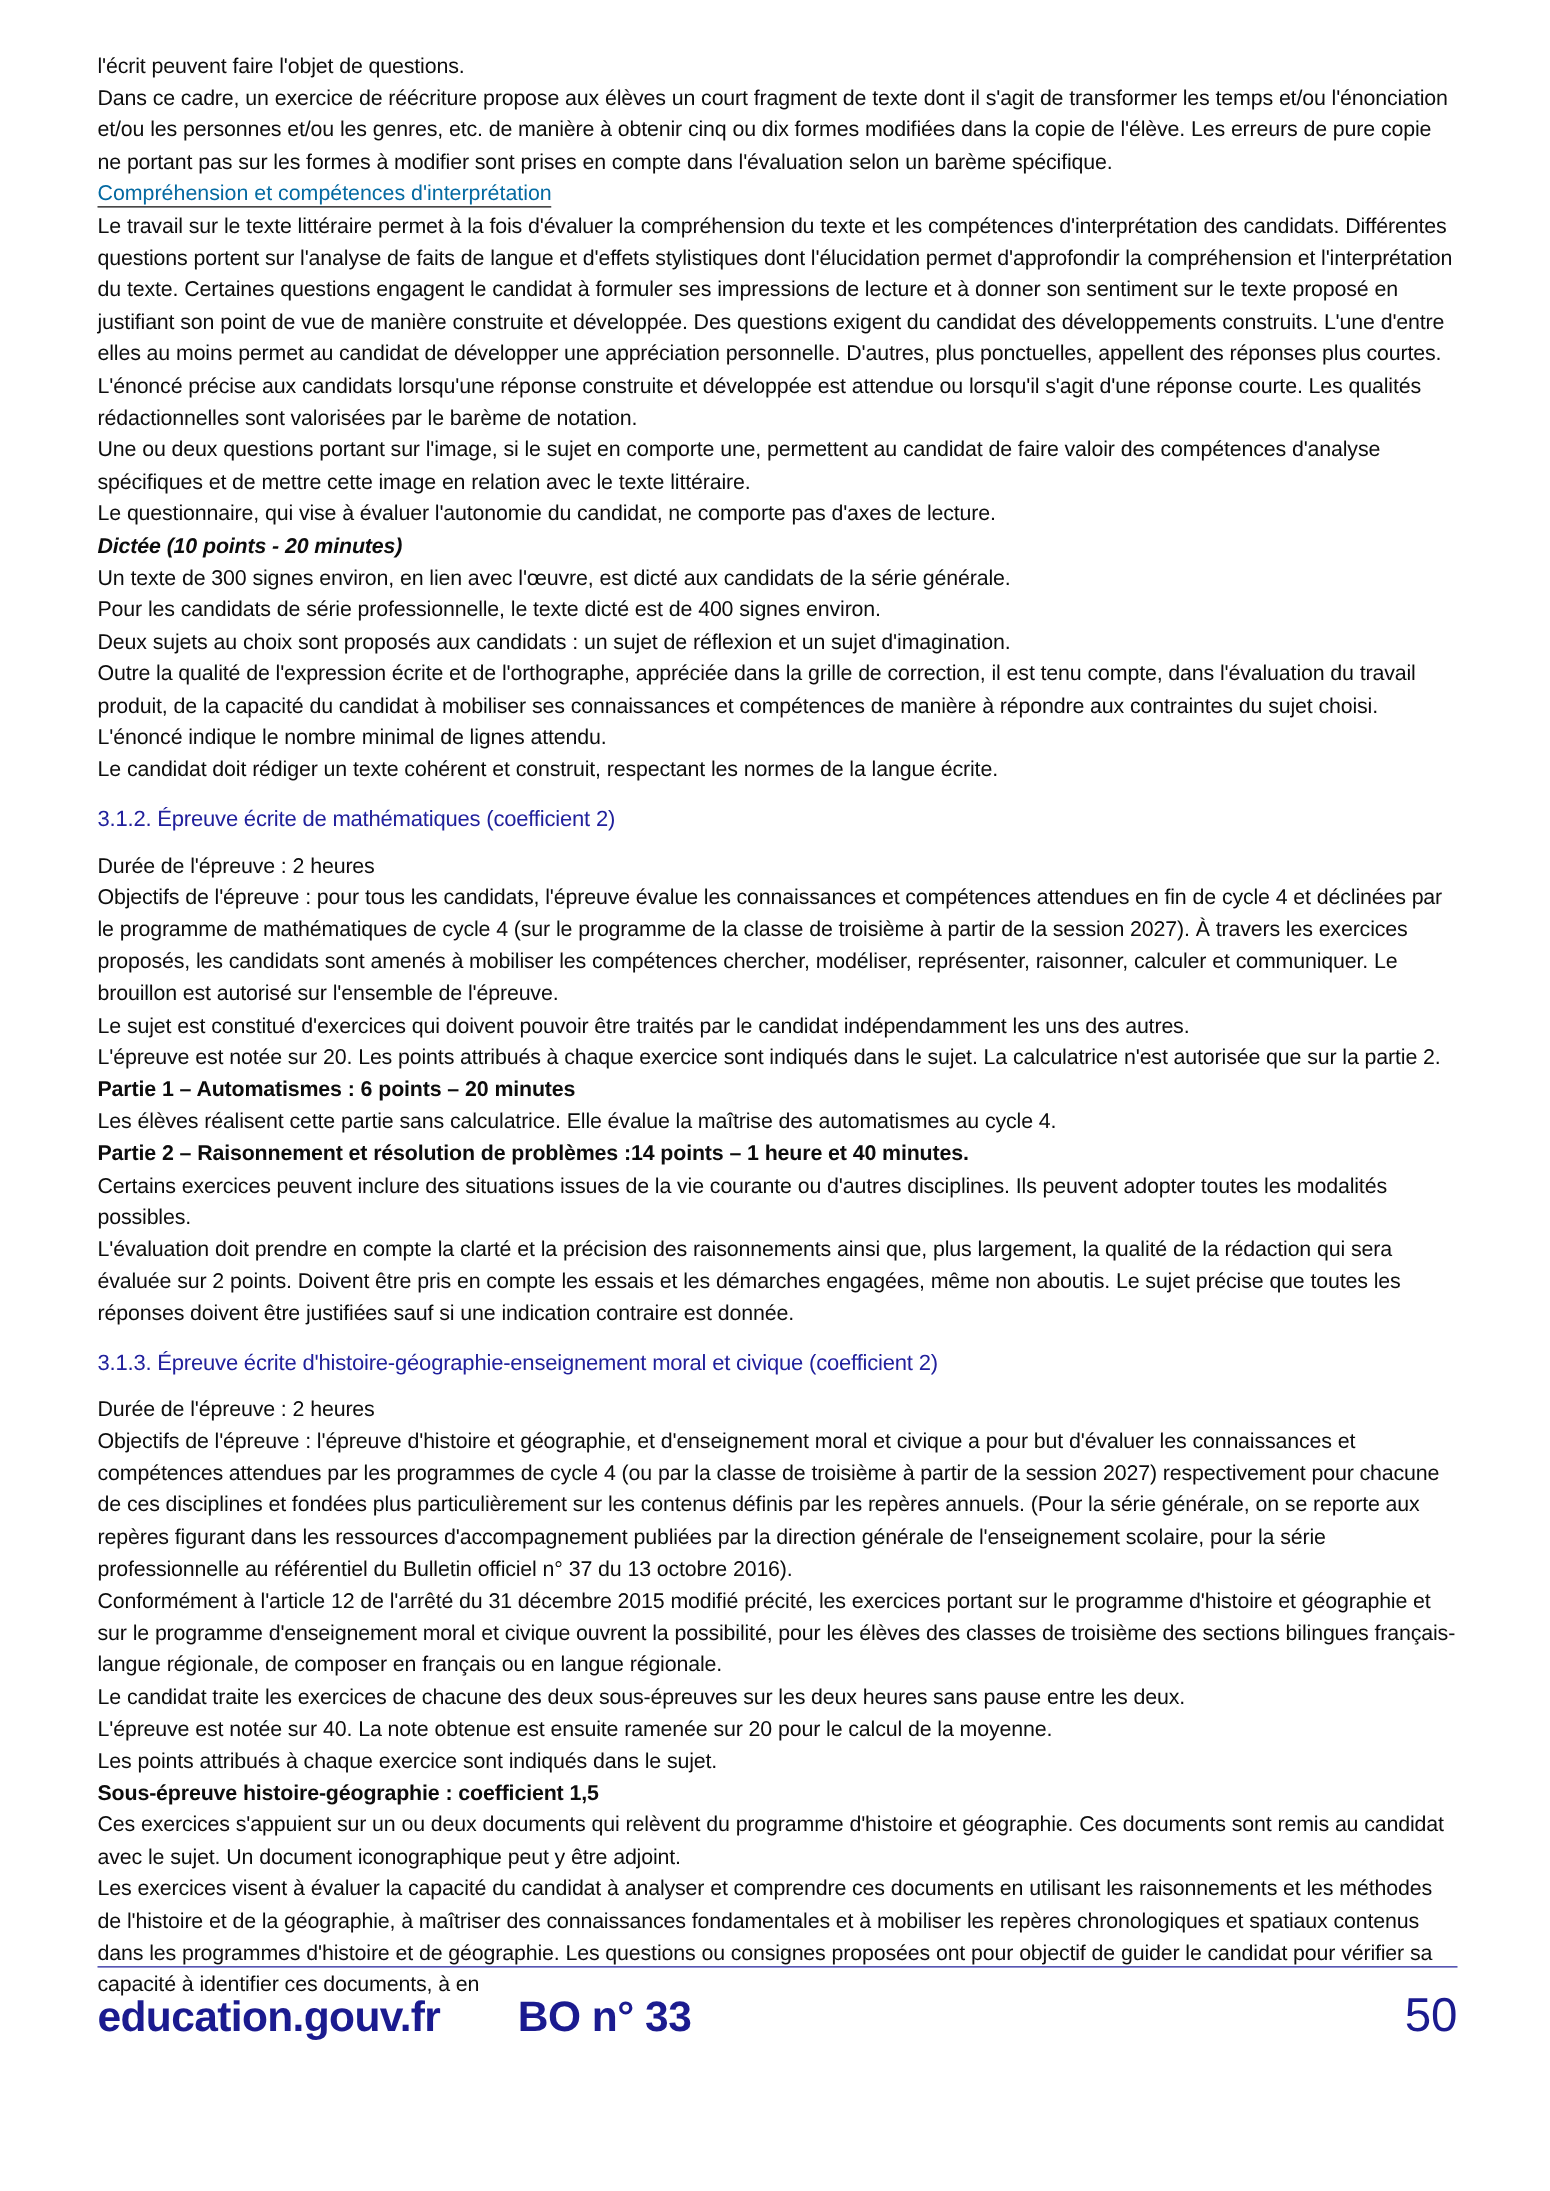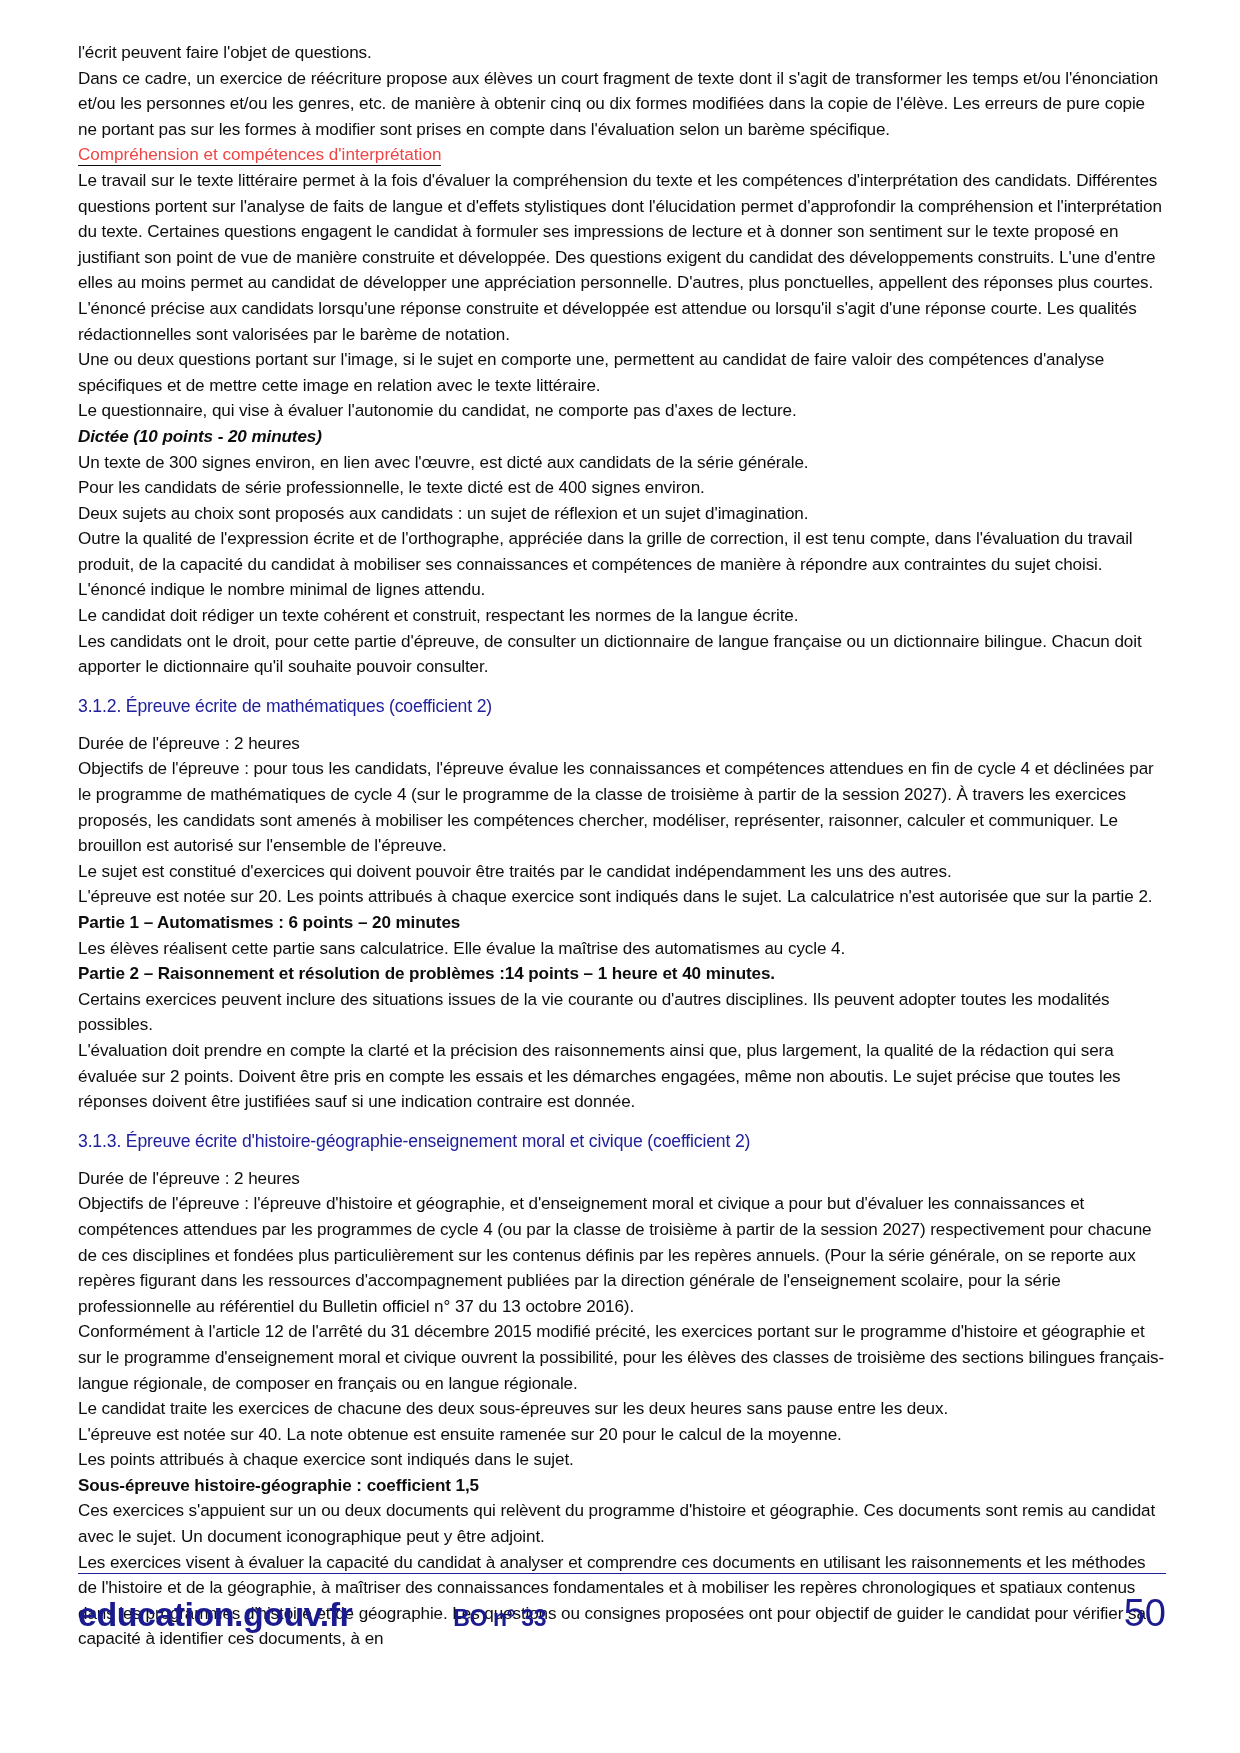--- a/index.html
+++ b/index.html
@@ -36,21 +36,21 @@
     text-align: left;
     word-spacing: 0.1px;
   }
   p.para + p.para {
     margin-top: 0;
   }
   .underline-head {
     margin: 0;
     font-size: 17.1px;
     line-height: 25.6px;
-    color: #ef4444;
+    color: #0369a1;
   }
   .underline-head span.u {
     border-bottom: 1px solid #0d0d0d;
     padding-bottom: 1px;
   }
   .bold {
     font-weight: bold;
   }
   .bolditalic {
     font-weight: bold;
@@ -84,24 +84,24 @@
     align-items: baseline;
     color: #1b1b8f;
   }
   .footer-site {
     font-size: 34px;
     font-weight: bold;
     letter-spacing: -0.5px;
     white-space: nowrap;
   }
   .footer-bo {
-    font-size: 23px;
+    font-size: 34px;
     font-weight: bold;
     letter-spacing: -0.4px;
-    margin-left: 101px;
+    margin-left: 62px;
     white-space: nowrap;
   }
   .footer-page {
     font-size: 38px;
     font-weight: normal;
     margin-left: auto;
     white-space: nowrap;
   }
 </style>
 </head>
@@ -115,21 +115,20 @@
       <p class="underline-head" id="h-comprehension"><span class="u">Compréhension et compétences d'interprétation</span></p>
       <p class="para" id="p-travail-texte-litteraire">Le travail sur le texte littéraire permet à la fois d'évaluer la compréhension du texte et les compétences d'interprétation des candidats. Différentes questions portent sur l'analyse de faits de langue et d'effets stylistiques dont l'élucidation permet d'approfondir la compréhension et l'interprétation du texte. Certaines questions engagent le candidat à formuler ses impressions de lecture et à donner son sentiment sur le texte proposé en justifiant son point de vue de manière construite et développée. Des questions exigent du candidat des développements construits. L'une d'entre elles au moins permet au candidat de développer une appréciation personnelle. D'autres, plus ponctuelles, appellent des réponses plus courtes. L'énoncé précise aux candidats lorsqu'une réponse construite et développée est attendue ou lorsqu'il s'agit d'une réponse courte. Les qualités rédactionnelles sont valorisées par le barème de notation.</p>
       <p class="para" id="p-questions-image">Une ou deux questions portant sur l'image, si le sujet en comporte une, permettent au candidat de faire valoir des compétences d'analyse spécifiques et de mettre cette image en relation avec le texte littéraire.</p>
       <p class="para" id="p-questionnaire-autonomie">Le questionnaire, qui vise à évaluer l'autonomie du candidat, ne comporte pas d'axes de lecture.</p>
       <p class="para bolditalic" id="h-dictee">Dictée (10 points - 20 minutes)</p>
       <p class="para" id="p-dictee-generale">Un texte de 300 signes environ, en lien avec l'œuvre, est dicté aux candidats de la série générale.</p>
       <p class="para" id="p-dictee-professionnelle">Pour les candidats de série professionnelle, le texte dicté est de 400 signes environ.</p>
       <p class="para" id="p-deux-sujets">Deux sujets au choix sont proposés aux candidats : un sujet de réflexion et un sujet d'imagination.</p>
       <p class="para" id="p-qualite-expression">Outre la qualité de l'expression écrite et de l'orthographe, appréciée dans la grille de correction, il est tenu compte, dans l'évaluation du travail produit, de la capacité du candidat à mobiliser ses connaissances et compétences de manière à répondre aux contraintes du sujet choisi. L'énoncé indique le nombre minimal de lignes attendu.</p>
       <p class="para" id="p-texte-coherent">Le candidat doit rédiger un texte cohérent et construit, respectant les normes de la langue écrite.</p>
-      <p class="para" id="p-dictionnaire">Les candidats ont le droit, pour cette partie d'épreuve, de consulter un dictionnaire de langue française ou un dictionnaire bilingue. Chacun doit apporter le dictionnaire qu'il souhaite pouvoir consulter.</p>
       <h3 class="blue-head" id="h-312-maths">3.1.2. Épreuve écrite de mathématiques (coefficient 2)</h3>
       <p class="para" id="p-duree-maths">Durée de l'épreuve : 2 heures</p>
       <p class="para" id="p-objectifs-maths">Objectifs de l'épreuve : pour tous les candidats, l'épreuve évalue les connaissances et compétences attendues en fin de cycle 4 et déclinées par le programme de mathématiques de cycle 4 (sur le programme de la classe de troisième à partir de la session 2027). À travers les exercices proposés, les candidats sont amenés à mobiliser les compétences chercher, modéliser, représenter, raisonner, calculer et communiquer. Le brouillon est autorisé sur l'ensemble de l'épreuve.</p>
       <p class="para" id="p-sujet-exercices">Le sujet est constitué d'exercices qui doivent pouvoir être traités par le candidat indépendamment les uns des autres.</p>
       <p class="para" id="p-notee-sur-20">L'épreuve est notée sur 20. Les points attribués à chaque exercice sont indiqués dans le sujet. La calculatrice n'est autorisée que sur la partie 2.</p>
       <p class="para bold" id="h-partie-1">Partie 1 – Automatismes : 6 points – 20 minutes</p>
       <p class="para" id="p-partie-1-desc">Les élèves réalisent cette partie sans calculatrice. Elle évalue la maîtrise des automatismes au cycle 4.</p>
       <p class="para bold" id="h-partie-2">Partie 2 – Raisonnement et résolution de problèmes :14 points – 1 heure et 40 minutes.</p>
       <p class="para" id="p-partie-2-desc">Certains exercices peuvent inclure des situations issues de la vie courante ou d'autres disciplines. Ils peuvent adopter toutes les modalités possibles.</p>
       <p class="para" id="p-evaluation-clarte">L'évaluation doit prendre en compte la clarté et la précision des raisonnements ainsi que, plus largement, la qualité de la rédaction qui sera évaluée sur 2 points. Doivent être pris en compte les essais et les démarches engagées, même non aboutis. Le sujet précise que toutes les réponses doivent être justifiées sauf si une indication contraire est donnée.</p>

